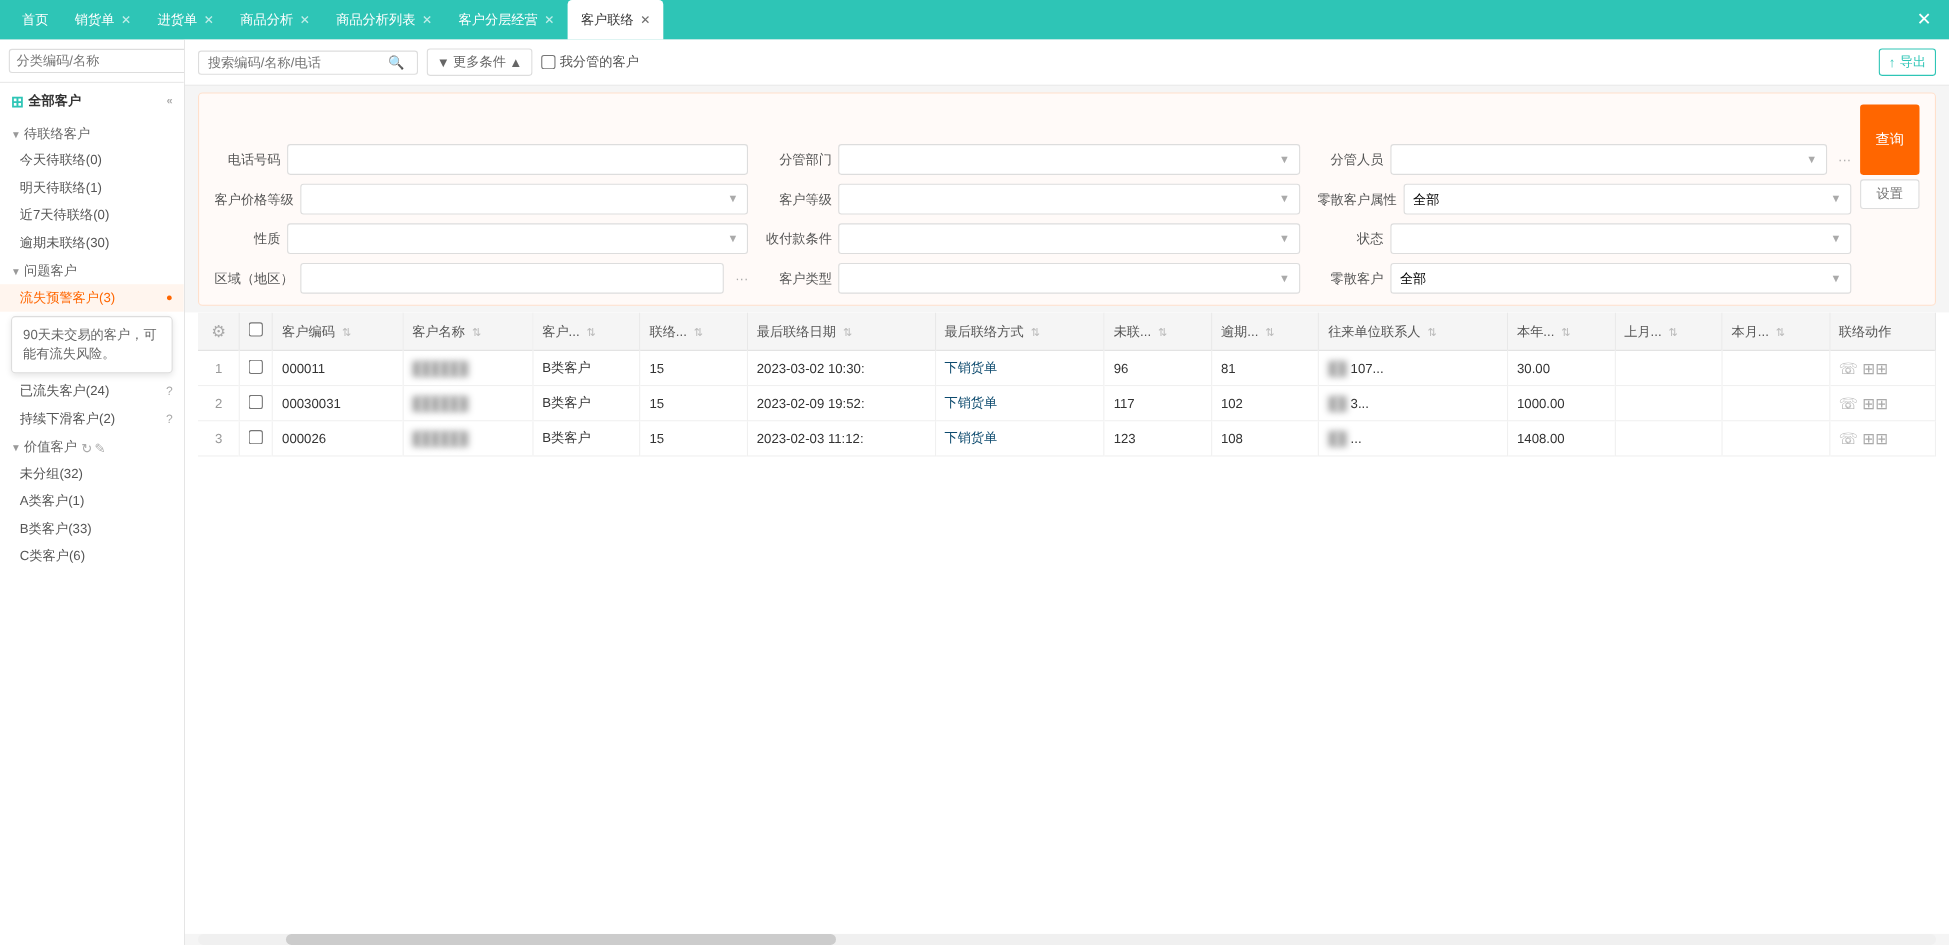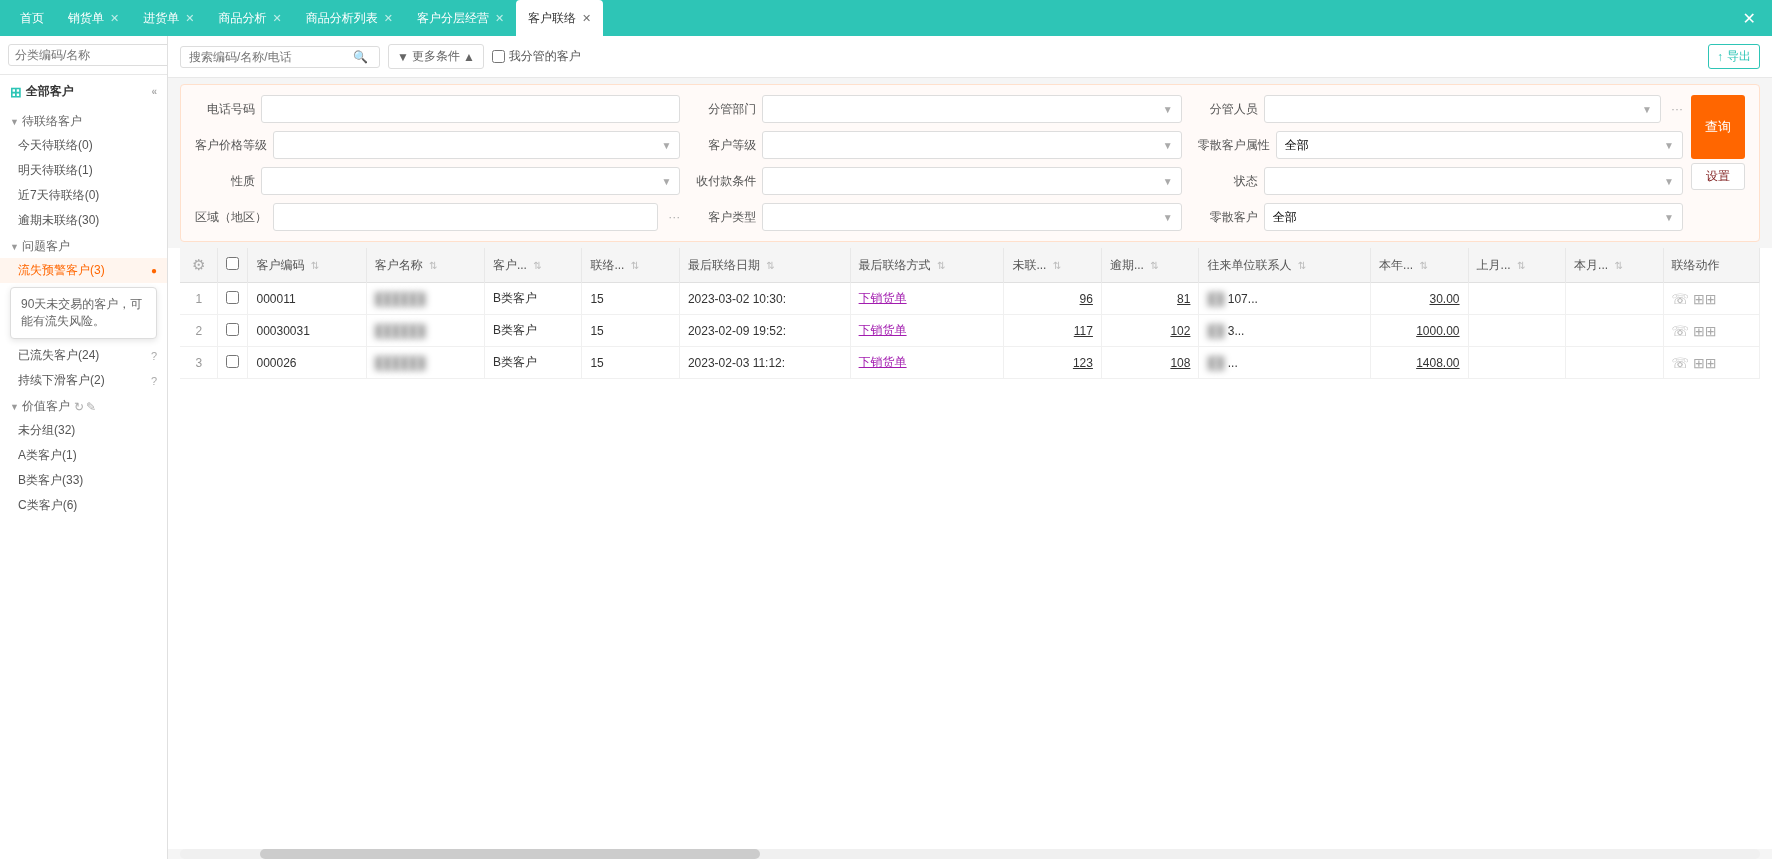--- a/index.html
+++ b/index.html
@@ -247,21 +247,21 @@
       background: #ff6600;
       color: white;
       border: none;
       border-radius: 3px;
       padding: 23px 14px;
       cursor: pointer;
       font-size: 13px;
     }
     .btn-settings {
       background: white;
-      color: #7f1d1d;
+      color: #737373;
       border: 1px solid #ddd;
       border-radius: 3px;
       padding: 4px 12px;
       cursor: pointer;
       font-size: 12px;
     }
     .dots-btn { color: #aaa; cursor: pointer; margin-left: 4px; }
 
     
     .table-area {
@@ -293,22 +293,22 @@
     thead th .sort-icon { color: #bbb; font-size: 10px; margin-left: 3px; cursor: pointer; }
     tbody tr {
       border-bottom: 1px solid #f0f0f0;
     }
     tbody td {
       padding: 7px 8px;
       color: #333;
       border-right: 1px solid #f0f0f0;
       white-space: nowrap;
     }
-    .td-link { color: #a21caf; cursor: pointer; text-decoration: underline; }
-    .td-num { text-align: right; text-decoration: underline; }
+    .td-link { color: #0c4a6e; cursor: pointer; }
+    .td-num { text-align: left; }
     .row-num { color: #999; text-align: center; }
     .action-icons { display: flex; gap: 4px; align-items: center; }
     .action-icon { color: #aaa; cursor: pointer; font-size: 14px; }
 
     
     .table-footer {
       display: flex;
       align-items: center;
       justify-content: flex-end;
       padding: 8px 16px;
@@ -489,21 +489,21 @@
       </label>
       <div class="toolbar-spacer"></div>
       <div class="export-btn">
         <span>↑</span>
         <span>导出</span>
       </div>
     </div>
 
     <div class="filter-form">
       <div style="display:flex; gap:8px;">
-        <div style="flex:1;">
+        <div style="flex:1;margin-top:36px;">
 
           <div class="filter-row">
             <div class="filter-field">
               <span class="filter-label">电话号码</span>
               <input class="filter-input" type="text" style="flex: 1 1 0%;">
             </div>
             <div class="filter-field">
               <span class="filter-label">分管部门</span>
               <div class="filter-select">
                 <span></span>

